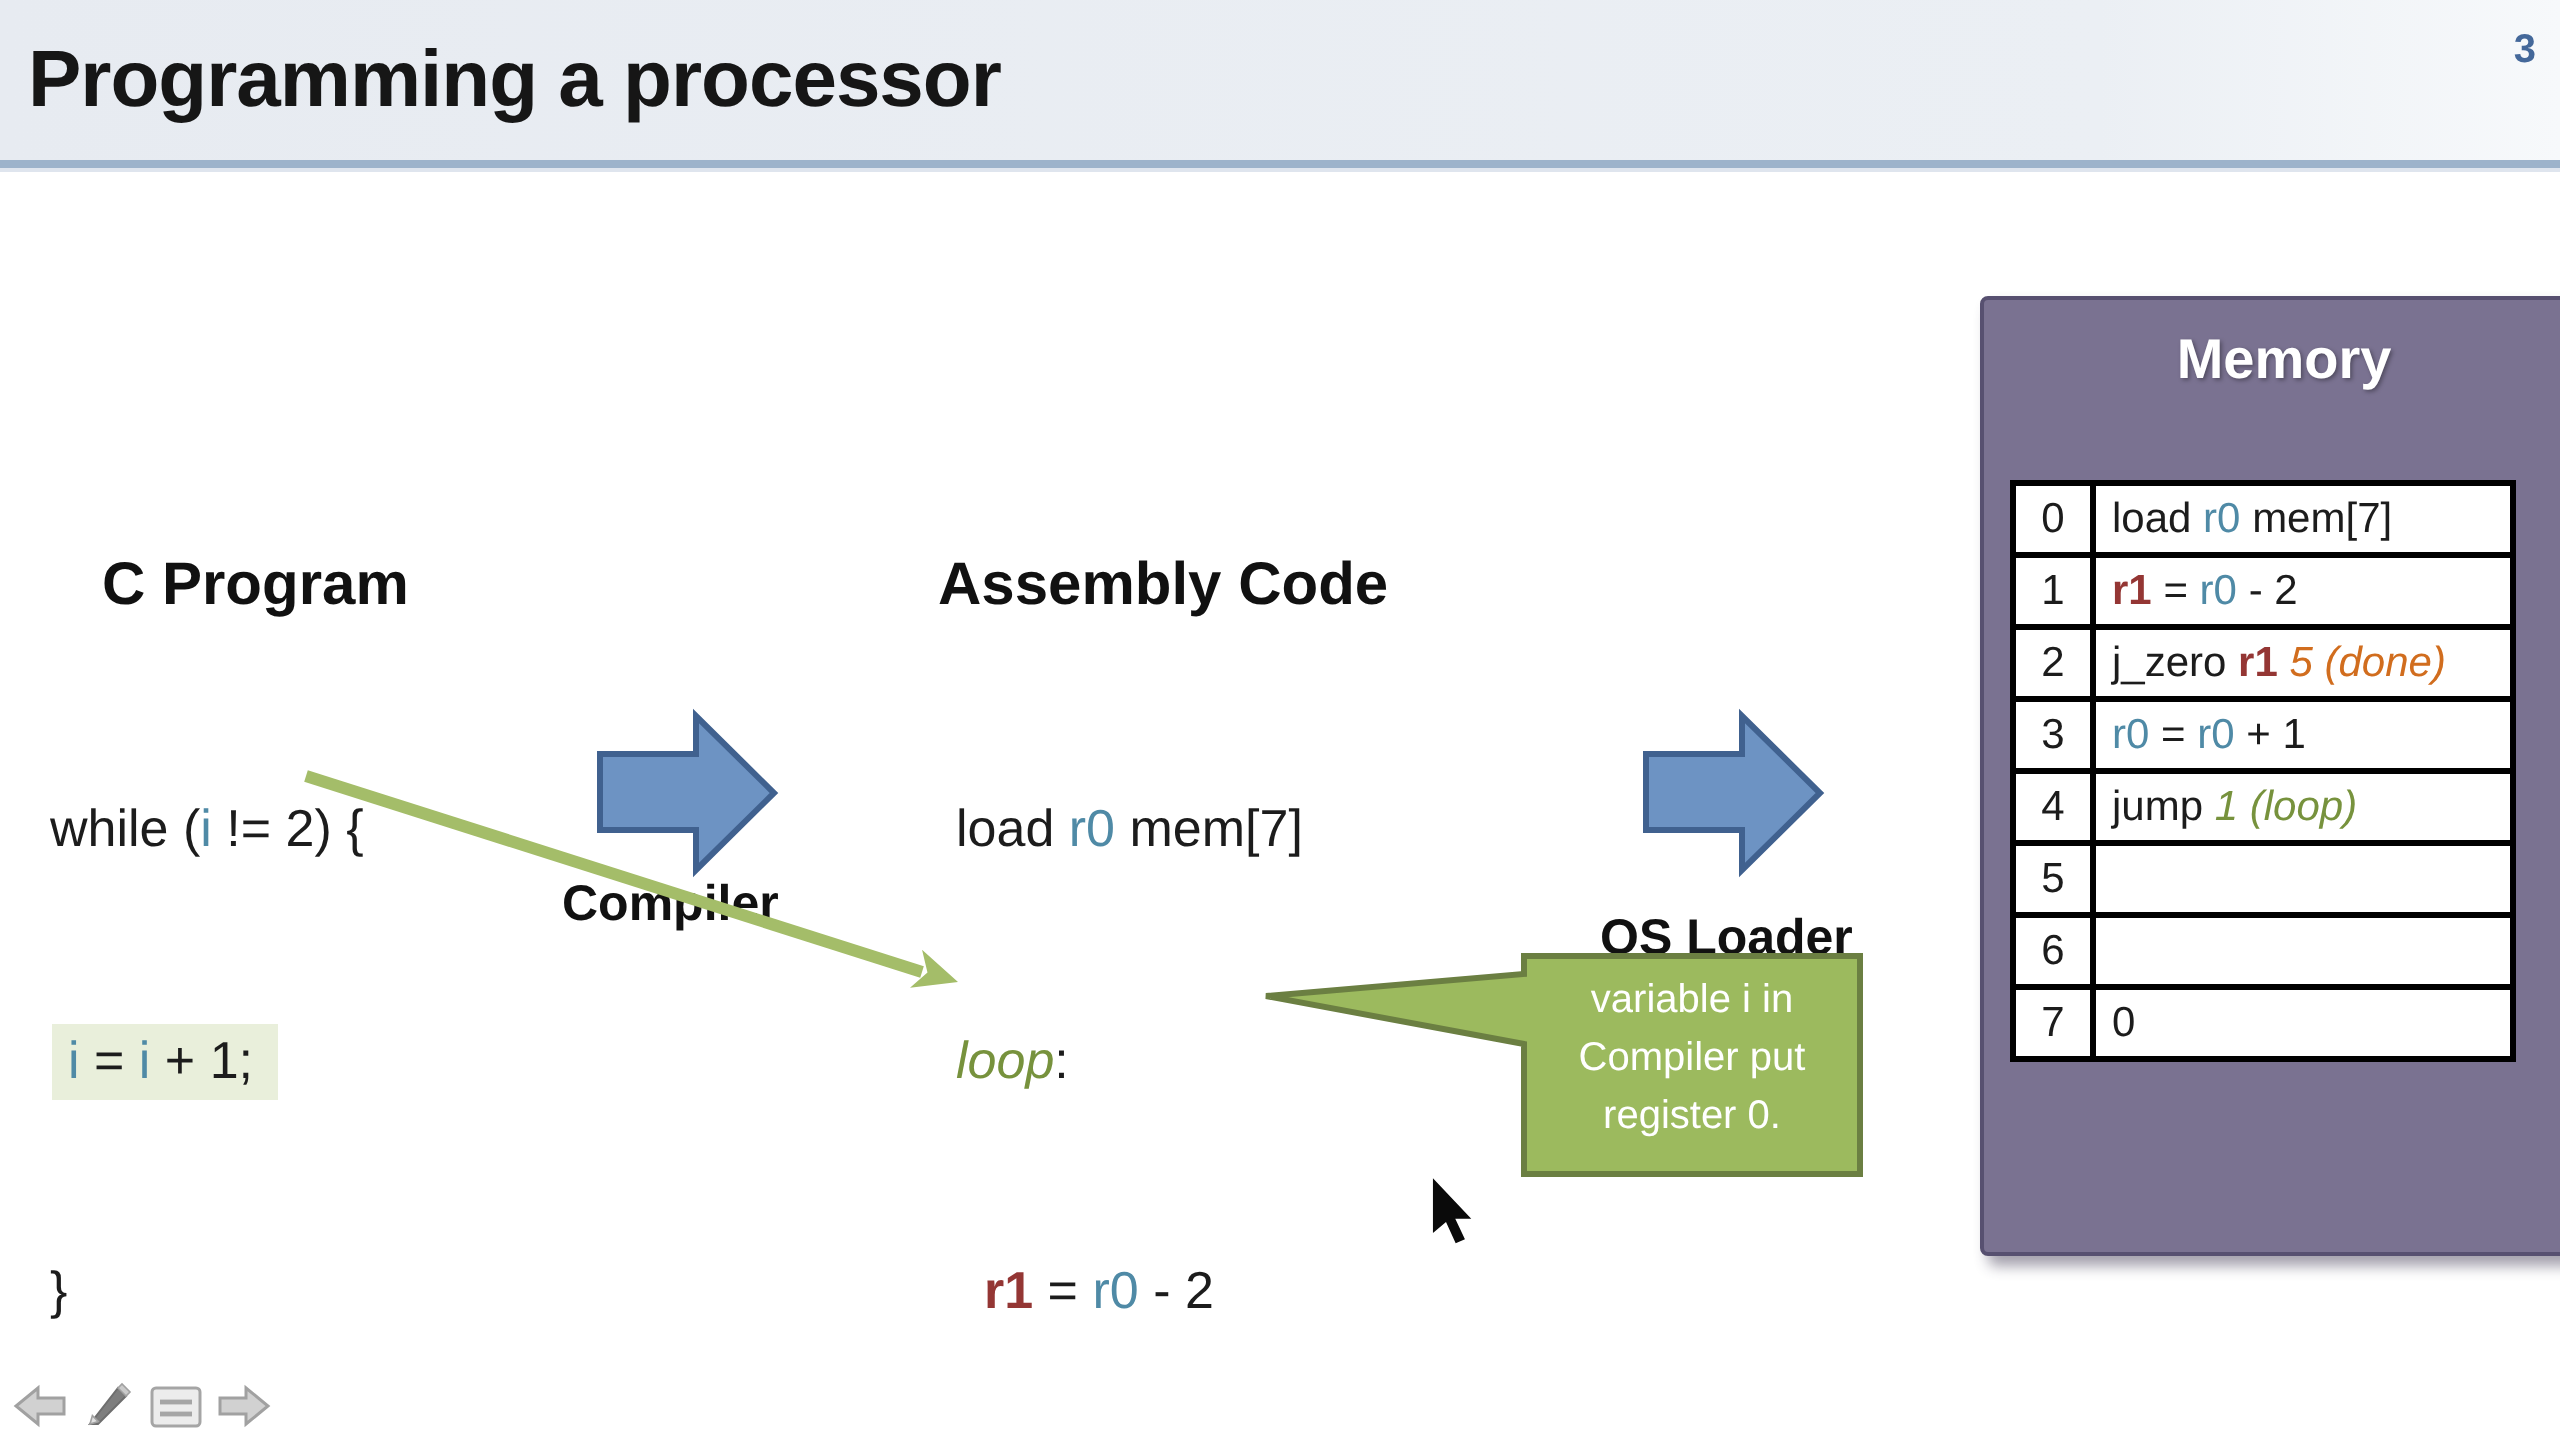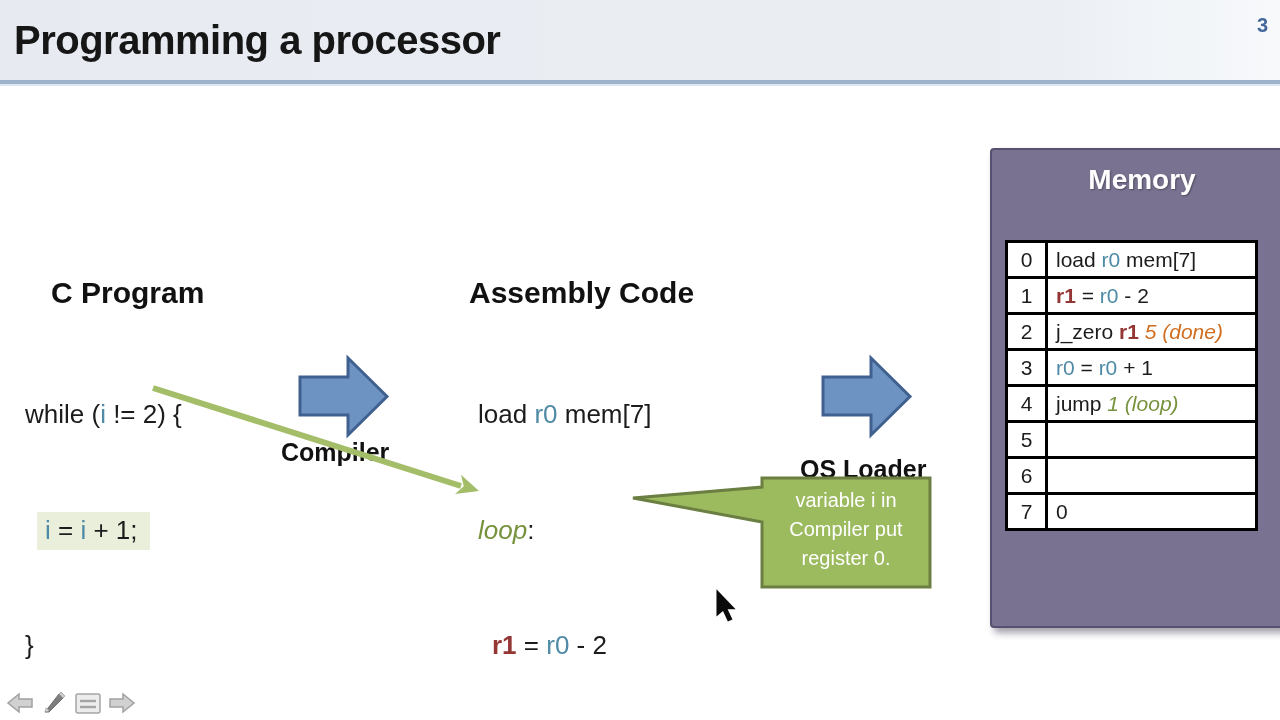--- a/index.html
+++ b/index.html
@@ -29,21 +29,21 @@
   .slidenum{position:absolute;right:12px;top:14px;font-size:20px;font-weight:700;color:var(--slide_num);}
   
   .sec-h{position:absolute;font-size:30px;font-weight:700;color:#111;}
   .code{position:absolute;font-size:26px;line-height:38.5px;color:#1c1c1c;white-space:pre;}
   .ind{padding-left:14px;}
   .tok-teal{color:var(--teal);font-weight:400;}
   .tok-teal-n{color:var(--teal);}
   .tok-red{color:var(--darkred);font-weight:700;}
   .tok-orange{color:var(--orange);font-style:italic;}
   .tok-olive{color:var(--olive);font-style:italic;}
-  .hl-c{background:var(--highlight);padding:3px 12px 5px 8px;margin-left:12px;}
+  .hl-c{background:var(--highlight);padding:3px 12px 5px 8px;margin-left:1px;}
   .flow-label{position:absolute;font-size:25px;font-weight:700;color:#111;}
   
   .callout-text{
     position:absolute;left:762px;top:486px;width:168px;z-index:6;
     color:#ffffff;font-size:20px;line-height:29px;text-align:center;
   }
   
   .mem{
     position:absolute;left:990px;top:148px;width:304px;height:480px;
     background:var(--memory_bg);border:2px solid var(--memory_border);border-radius:4px;

